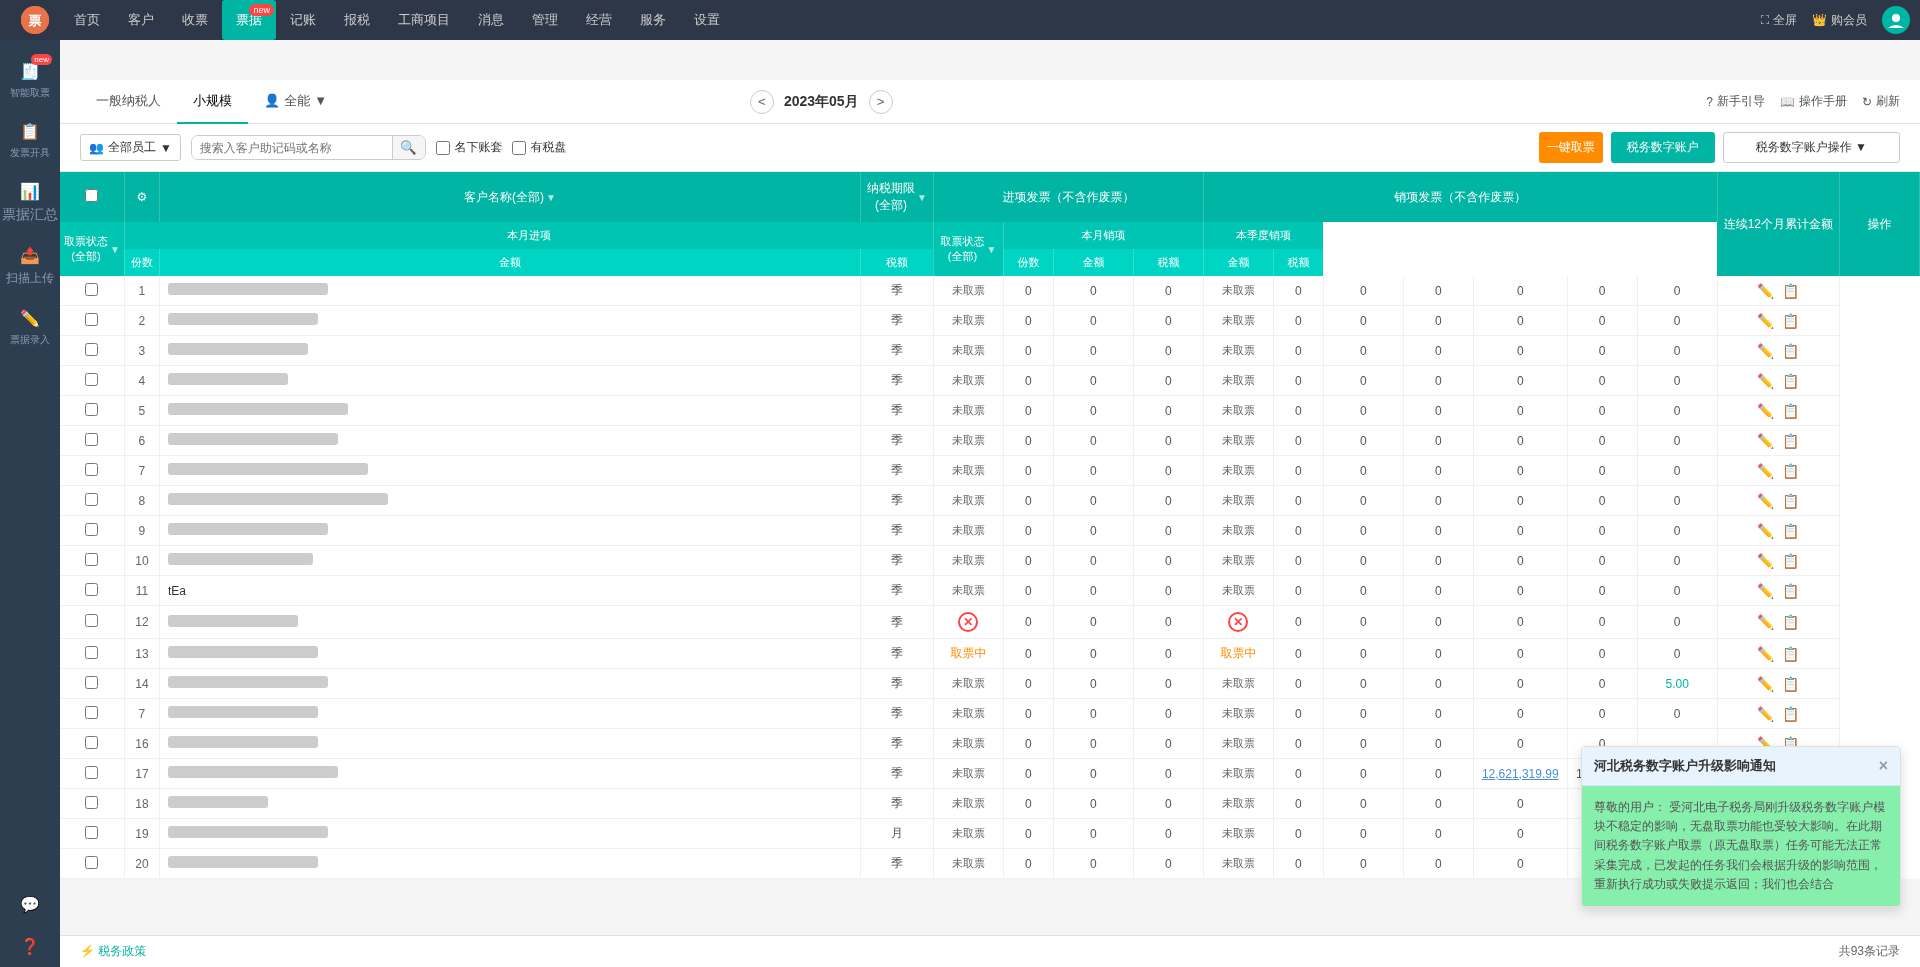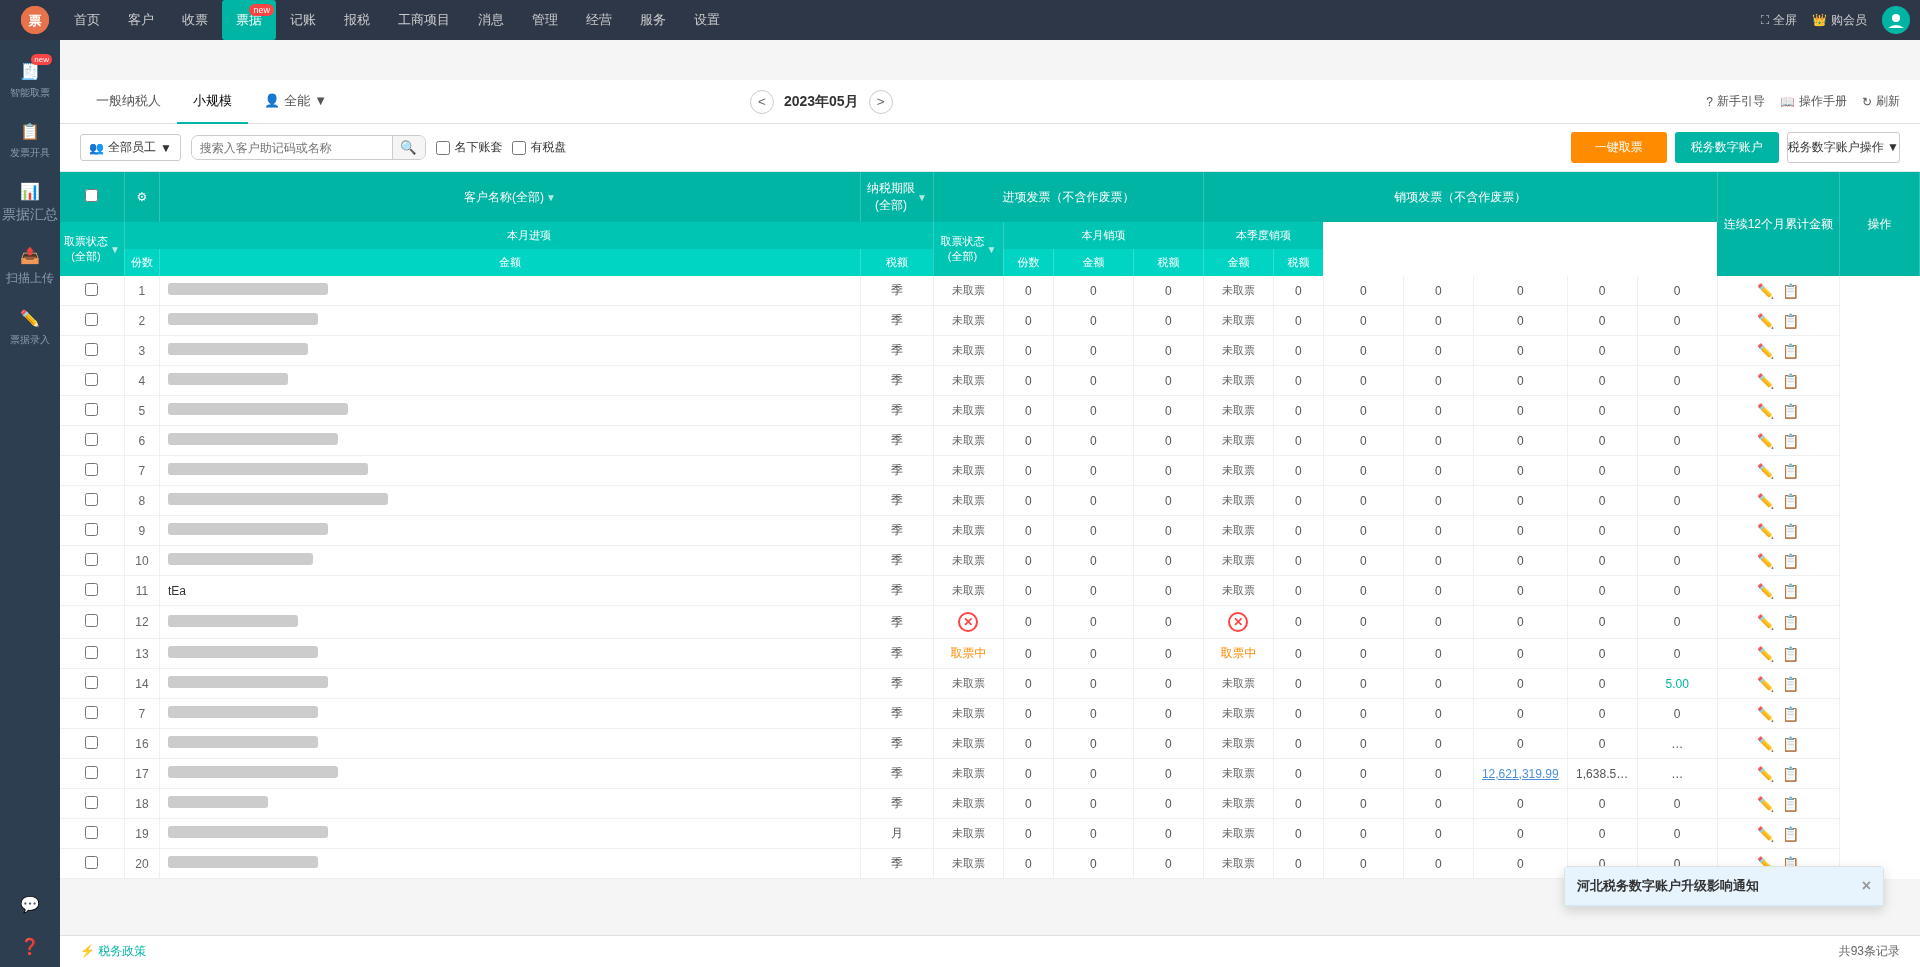--- a/index.html
+++ b/index.html
@@ -24,23 +24,23 @@
 
     
     .main-content { margin-left: 60px; padding-top: 40px; }
 
     
     .sub-nav { background: white; border-bottom: 1px solid #e0e0e0; padding: 0 20px; display: flex; align-items: center; height: 44px; gap: 0; }
     .sub-nav-item { padding: 0 16px; height: 44px; display: flex; align-items: center; cursor: pointer; font-size: 13px; color: #555; border-bottom: 2px solid transparent; }
     .sub-nav-item.active { color: #000000; border-bottom: 2px solid #00b5a3; }
     .date-nav-btn { width: 24px; height: 24px; border-radius: 50%; border: 1px solid #ccc; background: white; cursor: pointer; display: flex; align-items: center; justify-content: center; color: #666; }
     .date-label { font-size: 14px; font-weight: bold; color: #333; }
-    .btn-primary { background: #ff8c00; color: white; border: none; padding: 6px 24px; border-radius: 3px; cursor: pointer; font-size: 12px; }
+    .btn-primary { background: #ff8c00; color: white; border: none; padding: 6px 8px; border-radius: 3px; cursor: pointer; font-size: 12px; }
     .btn-teal { background: #00b5a3; color: white; border: none; padding: 6px 16px; border-radius: 3px; cursor: pointer; font-size: 12px; }
-    .btn-outline { background: white; color: #333; border: 1px solid #ccc; padding: 6px 0; border-radius: 3px; cursor: pointer; font-size: 12px; display: flex; align-items: center; gap: 4px; }
+    .btn-outline { background: white; color: #333; border: 1px solid #ccc; padding: 6px 32px; border-radius: 3px; cursor: pointer; font-size: 12px; display: flex; align-items: center; gap: 4px; }
 
     
     .filter-row { background: white; padding: 8px 20px; display: flex; align-items: center; gap: 10px; border-bottom: 1px solid #e8e8e8; }
     .filter-select { border: 1px solid #ccc; padding: 4px 8px; border-radius: 3px; font-size: 12px; display: flex; align-items: center; gap: 4px; cursor: pointer; background: white; }
     .filter-input-wrap { display: flex; align-items: center; border: 1px solid #ccc; border-radius: 7px; overflow: hidden; }
     .filter-input { border: none; outline: none; padding: 4px 8px; font-size: 12px; width: 200px; }
     .search-btn { background: #f5f5f5; border: none; border-left: 1px solid #ccc; padding: 4px 8px; cursor: pointer; }
     .checkbox-label { display: flex; align-items: center; gap: 4px; font-size: 12px; cursor: pointer; }
 
     
@@ -57,21 +57,21 @@
     .col-num-val { width: 50px; }
     .col-money { width: 80px; }
     .col-tax { width: 70px; }
     .col-actions { width: 80px; }
     .blurred { background: #ccc; border-radius: 3px; height: 12px; display: inline-block; }
     .status-normal { color: #666; font-size: 11px; }
     .status-processing { color: #ff8c00; }
     .action-icon { color: #666; cursor: pointer; margin: 0 2px; font-size: 14px; }
 
     
-    .notification-popup { position: fixed; right: 36px; bottom: 60px; width: 320px; background: #86efac; border: 1px solid #e0e0e0; border-radius: 4px; box-shadow: 0 4px 12px rgba(0,0,0,0.15); z-index: 200; }
+    .notification-popup { position: fixed; right: 19px; bottom: 60px; width: 320px; background: #86efac; border: 1px solid #e0e0e0; border-radius: 4px; box-shadow: 0 4px 12px rgba(0,0,0,0.15); z-index: 200; }
     .notification-header { background: #e8f4fd; padding: 10px 12px; border-bottom: 1px solid #d0e8f8; display: flex; align-items: center; justify-content: space-between; font-weight: bold; font-size: 13px; color: #333; }
     .notification-body { padding: 12px; font-size: 12px; color: #555; line-height: 1.6; }
     .notification-close { cursor: pointer; color: #999; font-size: 16px; }
 
     
     .bottom-status { position: fixed; bottom: 0; left: 60px; right: 0; background: white; border-top: 1px solid #e0e0e0; padding: 6px 20px; display: flex; align-items: center; gap: 10px; font-size: 12px; color: #666; height: 32px; }
     .status-teal { color: #00b5a3; cursor: pointer; }
     .record-count { margin-left: auto; }
     
     .header-with-sort { display: flex; align-items: center; justify-content: center; gap: 2px; cursor: pointer; }
@@ -753,13 +753,17 @@
     </span>
     <span class="record-count">共93条记录</span>
   </div>
 </div>
 
 <div class="notification-popup">
   <div class="notification-header">
     <span>河北税务数字账户升级影响通知</span>
     <span class="notification-close">×</span>
   </div>
+  <div class="notification-body">
+    <p>尊敬的用户：
+受河北电子税务局刚升级税务数字账户模块不稳定的影响，无盘取票功能也受较大影响。在此期间税务数字账户取票（原无盘取票）任务可能无法正常采集完成，已发起的任务我们会根据升级的影响范围，重新执行成功或失败提示返回；我们也会结合</p>
+  </div>
 </div>
 
 </body></html>

